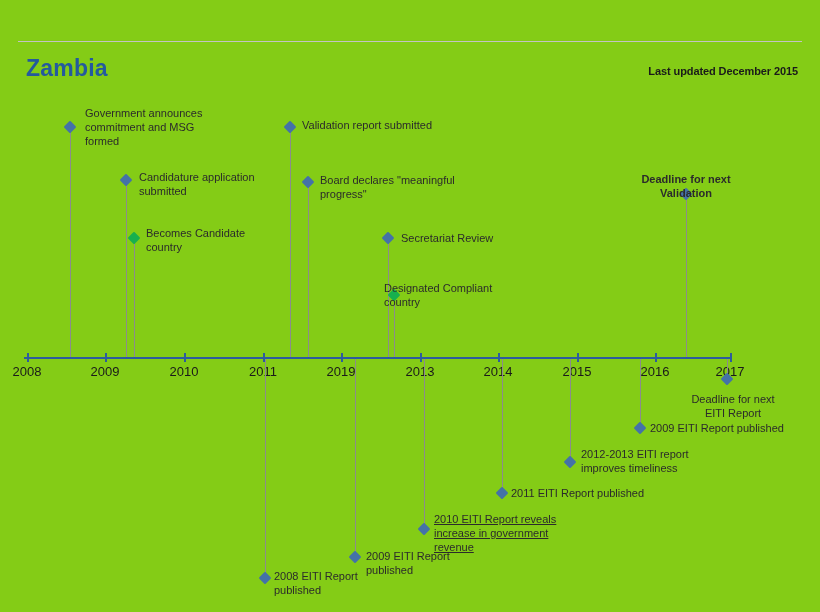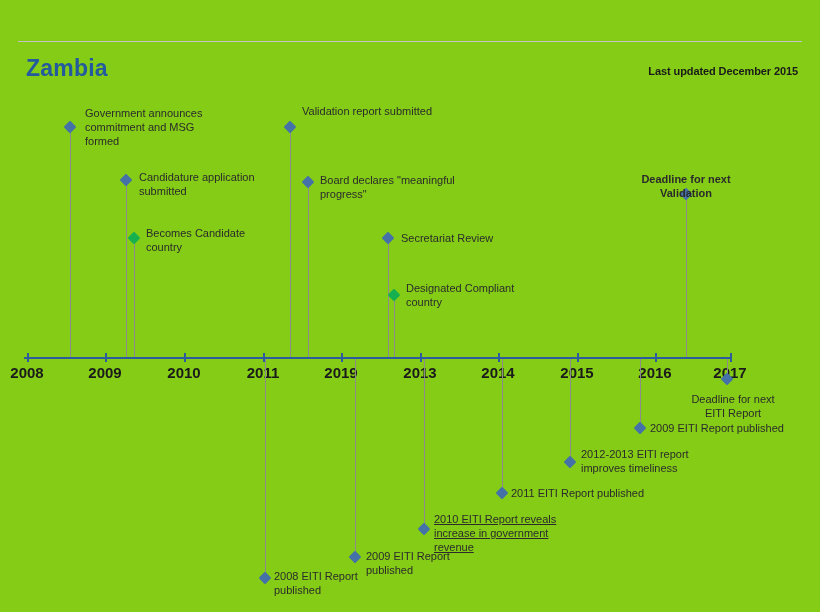--- a/index.html
+++ b/index.html
@@ -61,22 +61,22 @@
   .axis-tick {
     position: absolute;
     width: 2px;
     height: 9px;
     background: #2d5c9e;
     top: 353px;
   }
   .axis-label {
     position: absolute;
     top: 364px;
-    font-size: 15px;
-    font-weight: bold;
+    font-size: 13px;
+    font-weight: normal;
     color: #1a1a1a;
     transform: translateX(-50%);
     white-space: nowrap;
   }
 
   
   .stem {
     position: absolute;
     width: 1px;
     background: #8c8c8c;
@@ -146,31 +146,31 @@
       <div class="stem" style="left: 126px; top: 180px; height: 177px;"></div>
       <div class="marker blue" style="left: 126px; top: 180px;"></div>
       <div class="event-label left" style="left: 139px; top: 170px;">Candidature application
 submitted</div>
       <div class="stem" style="left: 134px; top: 238px; height: 119px;"></div>
       <div class="marker green" style="left: 134px; top: 238px;"></div>
       <div class="event-label left" style="left: 146px; top: 226px;">Becomes Candidate
 country</div>
       <div class="stem" style="left: 290px; top: 127px; height: 230px;"></div>
       <div class="marker blue" style="left: 290px; top: 127px;"></div>
-      <div class="event-label left" style="left: 302px; top: 104px;">Validation report submitted</div>
+      <div class="event-label left" style="left: 302px; top: 118px;">Validation report submitted</div>
       <div class="stem" style="left: 308px; top: 182px; height: 175px;"></div>
       <div class="marker blue" style="left: 308px; top: 182px;"></div>
       <div class="event-label left" style="left: 320px; top: 173px;">Board declares "meaningful
 progress"</div>
       <div class="stem" style="left: 388px; top: 238px; height: 119px;"></div>
       <div class="marker blue" style="left: 388px; top: 238px;"></div>
       <div class="event-label left" style="left: 401px; top: 231px;">Secretariat Review</div>
       <div class="stem" style="left: 394px; top: 295px; height: 62px;"></div>
       <div class="marker green" style="left: 394px; top: 295px;"></div>
-      <div class="event-label left" style="left: 406px; top: 281px;">Designated Compliant
+      <div class="event-label left" style="left: 384px; top: 281px;">Designated Compliant
 country</div>
       <div class="stem" style="left: 686px; top: 194px; height: 163px;"></div>
       <div class="marker blue" style="left: 686px; top: 194px;"></div>
       <div class="event-label center" style="left: 686px; top: 172px; font-weight: bold;">Deadline for next Validation</div>
     </div>
 
   <div id="events-below-layer">
       <div class="stem" style="left: 727px; top: 359px; height: 20px;"></div>
       <div class="marker blue" style="left: 727px; top: 379px;"></div>
       <div class="event-label center" style="left: 733px; top: 392px;">Deadline for next EITI Report</div>

